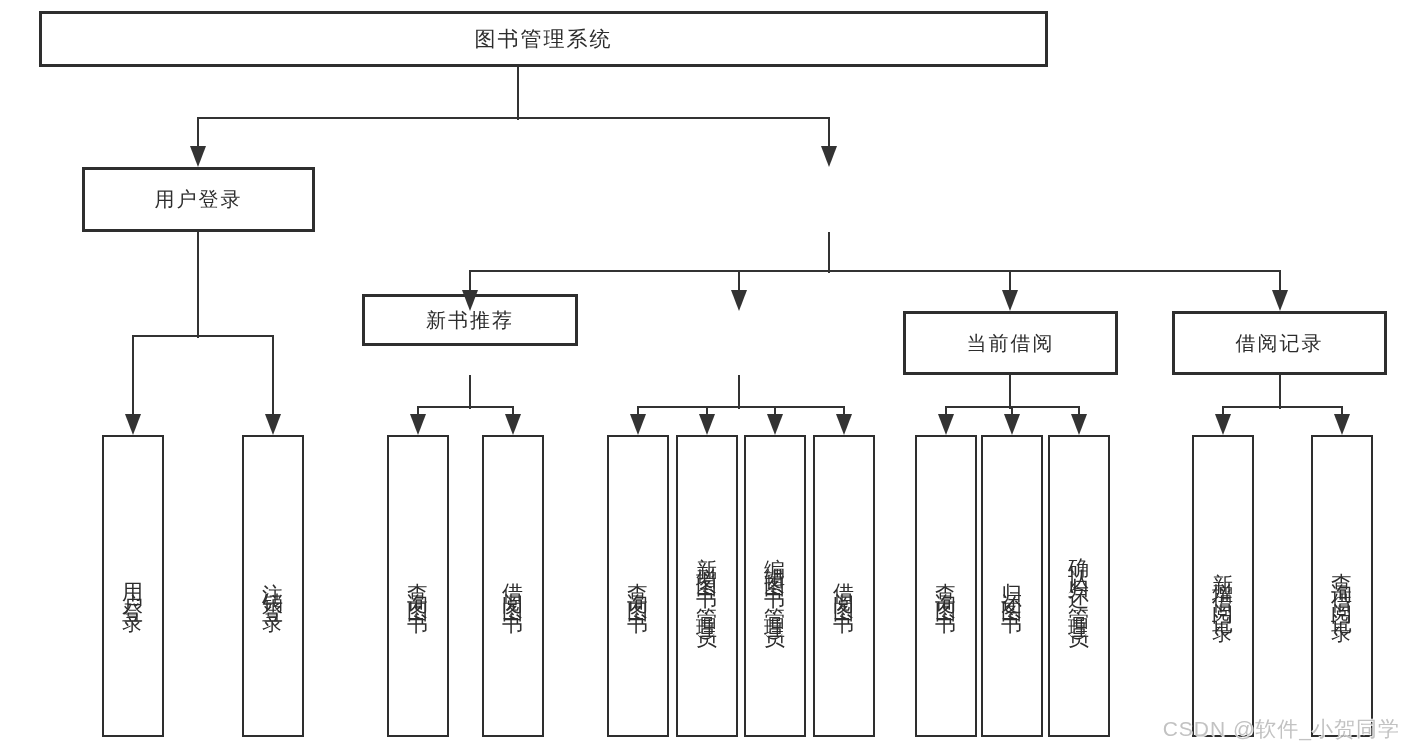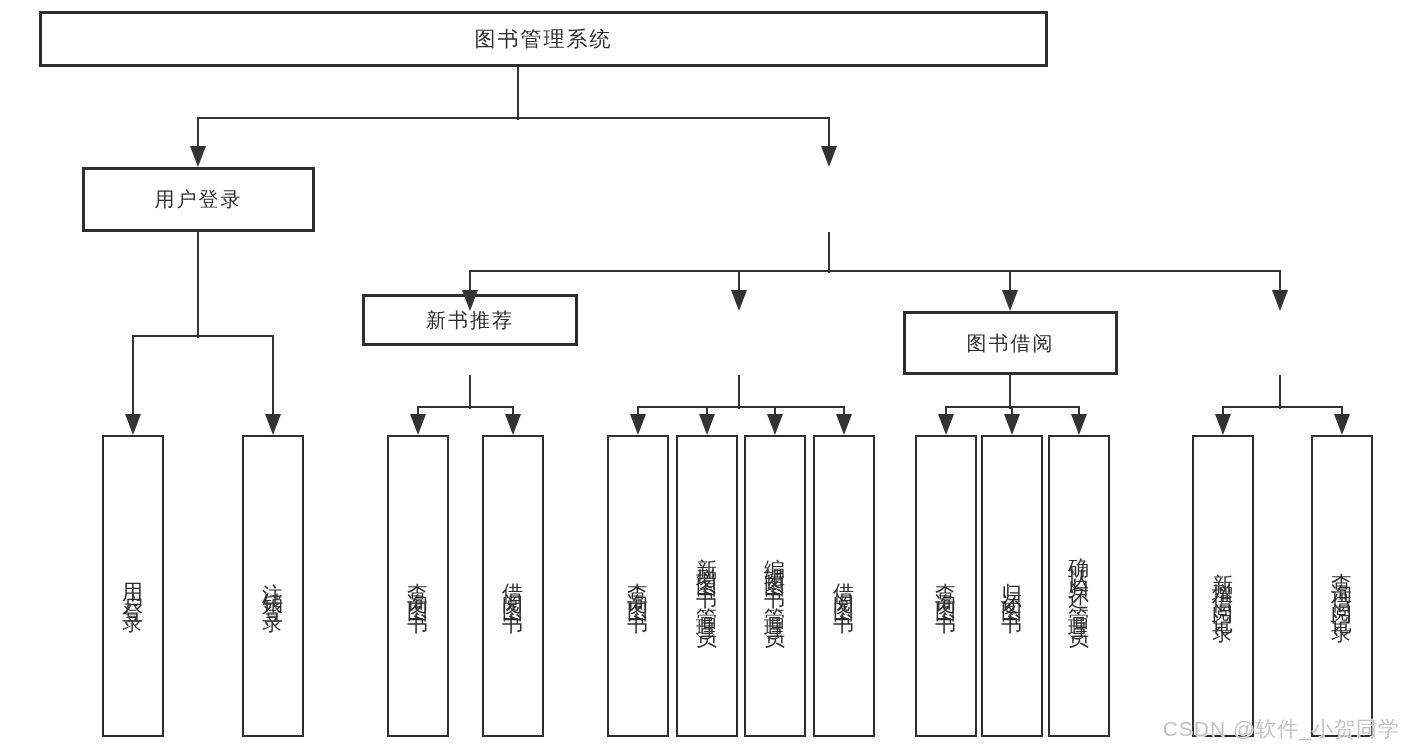--- a/index.html
+++ b/index.html
@@ -50,21 +50,24 @@
   </div>
 
   <div class="box" style="left:82px;top:167px;width:233px;height:65px;">
     <span>用户登录</span>
   </div>
 
   <div class="box" style="left:362px;top:294px;width:216px;height:52px;">
     <span>新书推荐</span>
   </div>
   <div class="box" style="left:903px;top:311px;width:215px;height:64px;">
-    <span>图书借阅</span>
+    <span>当前借阅</span>
+  </div>
+  <div class="box" style="left:1172px;top:311px;width:215px;height:64px;">
+    <span>借阅记录</span>
   </div>
 
   <div class="box vbox" style="left:102px;top:435px;width:62px;height:302px;">
     <span class="vtext">用户登录</span>
   </div>
   <div class="box vbox" style="left:242px;top:435px;width:62px;height:302px;">
     <span class="vtext">注销登录</span>
   </div>
 
   <div class="box vbox" style="left:387px;top:435px;width:62px;height:302px;">

